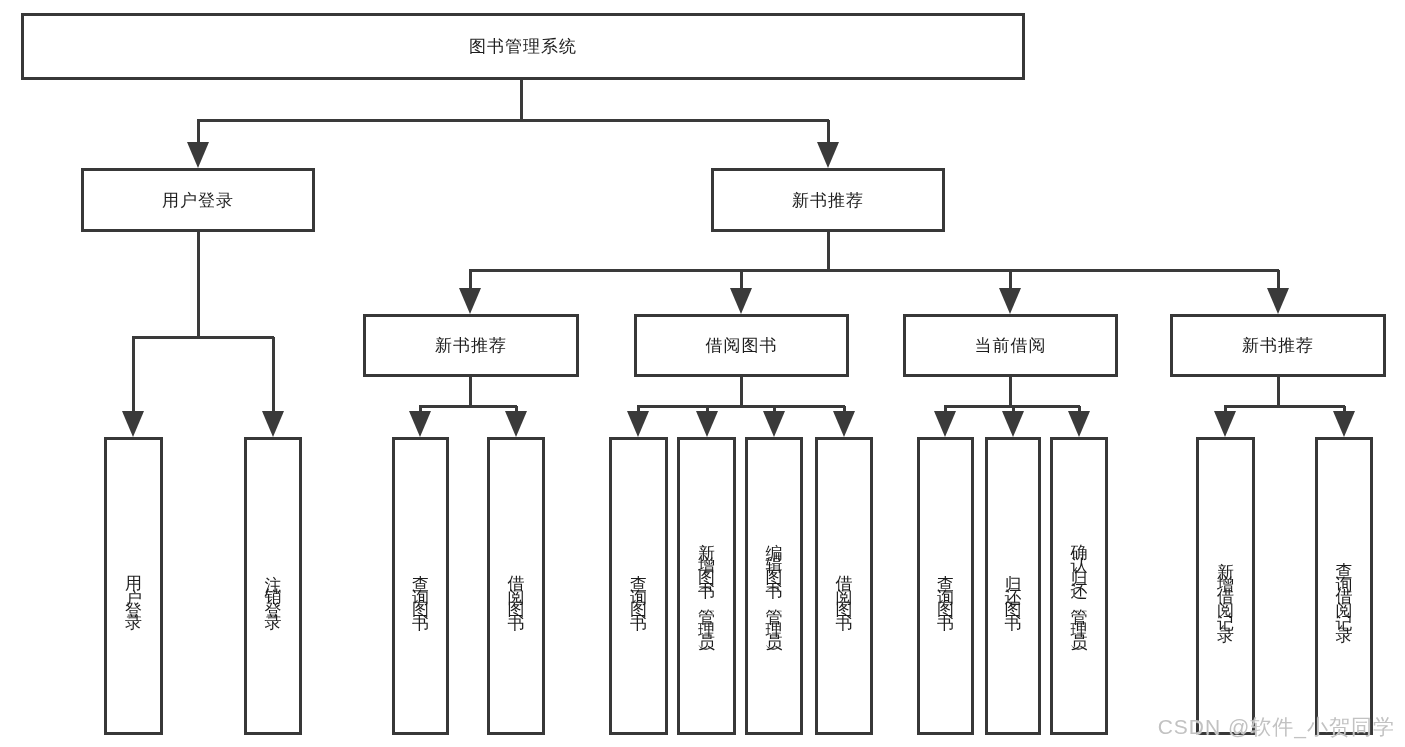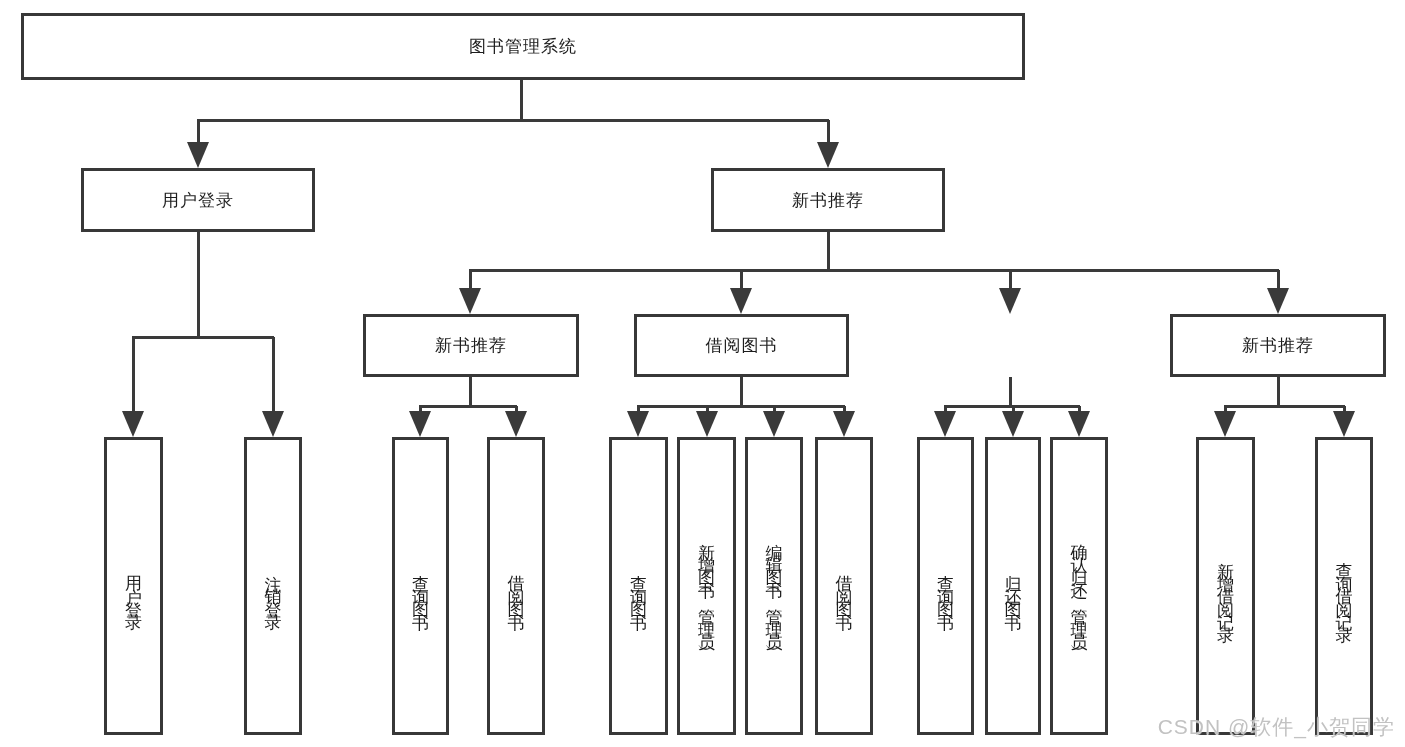--- a/index.html
+++ b/index.html
@@ -92,20 +92,21 @@
       <div class="carrow" style="left: 1333px; top: 411px; border-top-color: rgb(58, 58, 58);"></div>
     </div>
 
   <div class="box" style="left:21px;top:13px;width:1004px;height:67px">图书管理系统</div>
 
   <div class="box" style="left:81px;top:168px;width:234px;height:64px">用户登录</div>
   <div class="box" style="left:711px;top:168px;width:234px;height:64px">新书推荐</div>
 
   <div class="box" style="left:363px;top:314px;width:216px;height:63px">新书推荐</div>
   <div class="box" style="left:634px;top:314px;width:215px;height:63px">借阅图书</div>
+  <div class="box" style="left:903px;top:314px;width:215px;height:63px">当前借阅</div>
   <div class="box" style="left:1170px;top:314px;width:216px;height:63px">新书推荐</div>
 
   <div class="box vbox" style="left:104px;top:437px;width:59px;height:298px">用户登录</div>
   <div class="box vbox" style="left:244px;top:437px;width:58px;height:298px">注销登录</div>
 
   <div class="box vbox" style="left:392px;top:437px;width:57px;height:298px">查询图书</div>
   <div class="box vbox" style="left:487px;top:437px;width:58px;height:298px">借阅图书</div>
 
   <div class="box vbox" style="left:609px;top:437px;width:59px;height:298px">查询图书</div>
   <div class="box vbox" style="left:677px;top:437px;width:59px;height:298px">新增图书（管理员）</div>

